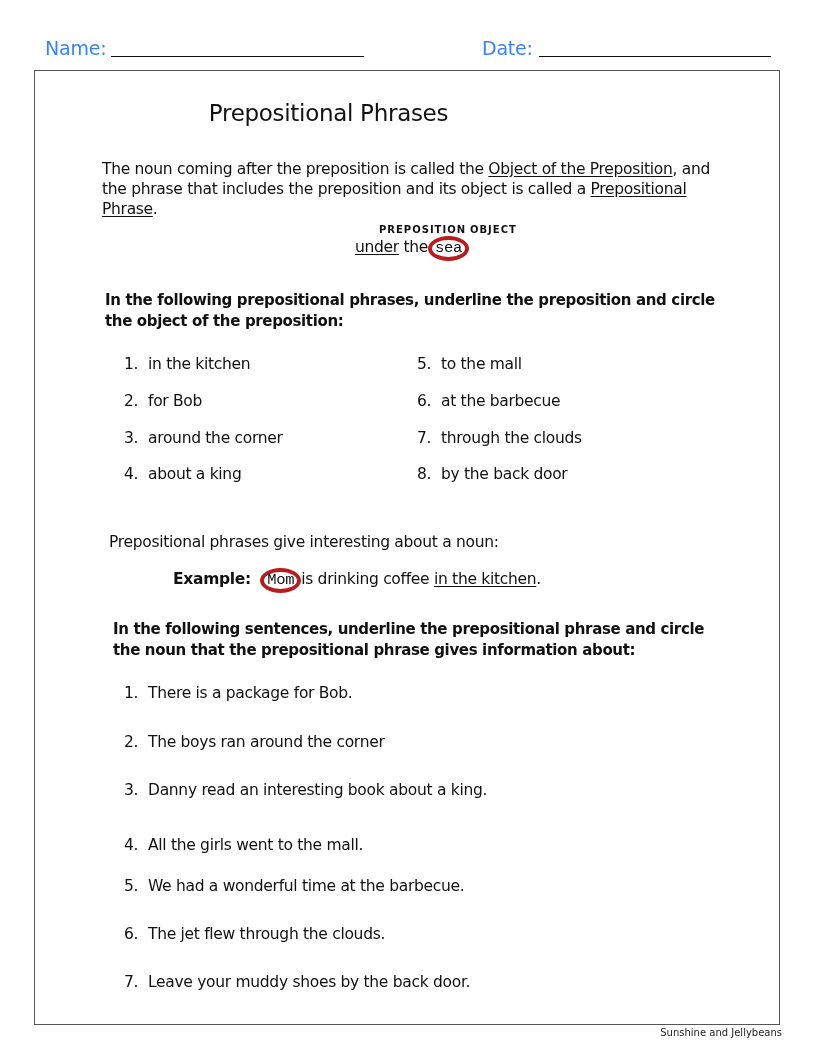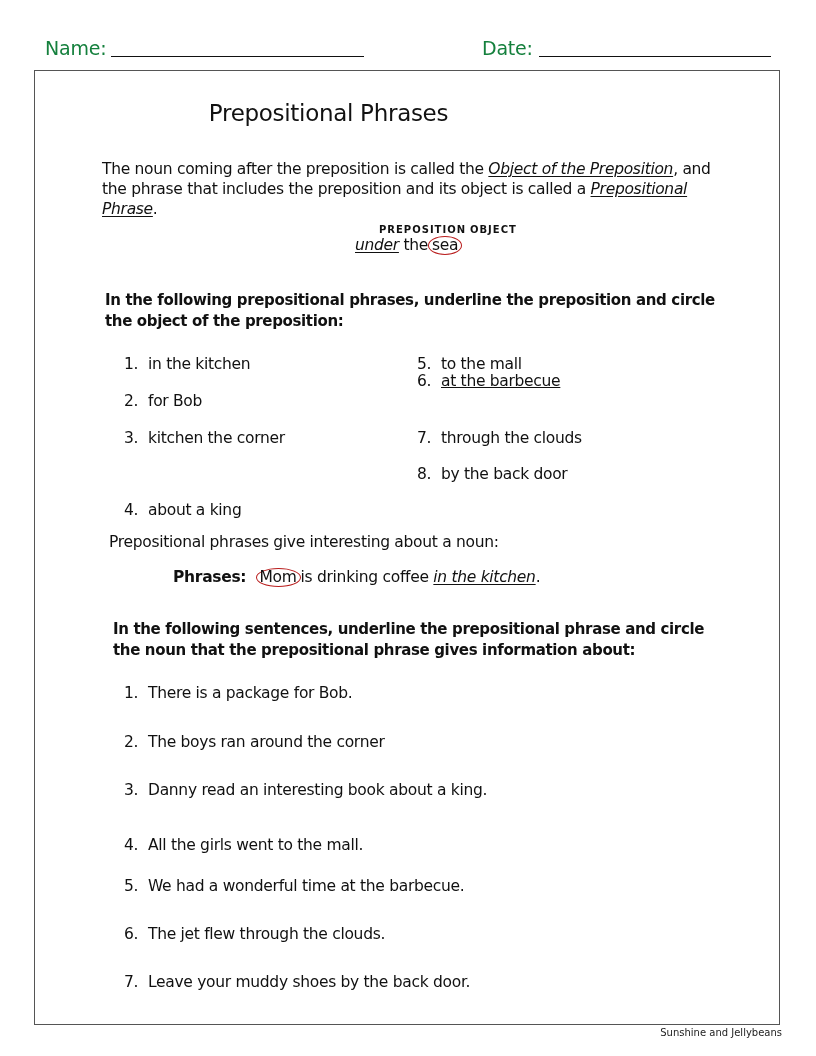--- a/index.html
+++ b/index.html
@@ -1,30 +1,30 @@
 <!DOCTYPE html>
 <html><head>
 <meta charset="utf-8">
 <style>
   html, body { margin: 0; padding: 0; background: #ffffff; }
   body { width: 816px; height: 1056px; position: relative; overflow: hidden;
          font-family: "DejaVu Sans", "Liberation Sans", sans-serif; color: #111; }
   .abs { position: absolute; }
-  .hdr-label { font-size: 19px; color: #15803d; letter-spacing: -0.2px; }
+  .hdr-label { font-size: 19px; color: #3b82f6; letter-spacing: -0.2px; }
   .hdr-line { border-bottom: 1.5px solid #111; height: 0; }
   .frame { position: absolute; left: 34px; top: 70px; width: 746px; height: 955px;
            border: 1.5px solid #555; box-sizing: border-box; }
   .title { position: absolute; left: 0; width: 657px; top: 100px; text-align: center;
            font-size: 23px; color: #111; letter-spacing: -0.3px; }
   .intro { position: absolute; left: 102px; top: 159px; width: 620px; font-size: 15.5px;
            line-height: 20px; letter-spacing: -0.3px; }
-  .u { text-decoration: underline; text-underline-offset: 2px; font-style: italic; }
+  .u { text-decoration: underline; text-underline-offset: 2px; }
   .small-caps-label { position: absolute; font-size: 10px; font-weight: bold; letter-spacing: 1px; top: 224px; padding-left: 38px; }
   .example-line { position: absolute; top: 236px; left: 355px; font-size: 15.5px; letter-spacing: -0.3px; }
-  .circle { display: inline-block; border: 1px solid #b91c1c; border-radius: 50%; padding: 0 3px; line-height: 17px; }
+  .circle { display: inline-block; border: 4px solid #b91c1c; border-radius: 50%; padding: 0 3px; line-height: 17px; font-family: Liberation Mono, monospace; }
   .instr { position: absolute; font-size: 15px; font-weight: bold; line-height: 21px; letter-spacing: -0.35px; }
   .item { position: absolute; font-size: 15.5px; letter-spacing: -0.3px; }
   .num { display: inline-block; width: 24px; }
   .footer { position: absolute; right: 34px; top: 1027px; font-size: 10px; color: #222; }
 </style>
 </head>
 <body>
 
 <span class="abs hdr-label" style="left:45px; top:37px;">Name:</span>
 <div class="abs hdr-line" style="left:111px; top:56px; width:253px;"></div>
@@ -43,30 +43,30 @@
 <span class="small-caps-label" style="left:432px;">OBJECT</span>
 <div class="example-line">
   <span class="u">under</span>
   <span>the</span><span class="circle">sea</span>
 </div>
 
 <div class="instr" style="left:105px; top:290px; width:620px;">In the following prepositional phrases, underline the preposition and circle the object of the preposition:</div>
 
 <div class="item" style="left:124px; top:355px;"><span class="num">1.</span><span>in the kitchen</span></div>
 <div class="item" style="left:124px; top:392px;"><span class="num">2.</span><span>for Bob</span></div>
-<div class="item" style="left:124px; top:429px;"><span class="num">3.</span><span>kitchen the corner</span></div>
-<div class="item" style="left:124px; top:465px;margin-top:36px;"><span class="num">4.</span><span>about a king</span></div>
+<div class="item" style="left:124px; top:429px;"><span class="num">3.</span><span>around the corner</span></div>
+<div class="item" style="left:124px; top:465px;"><span class="num">4.</span><span>about a king</span></div>
 <div class="item" style="left:417px; top:355px;"><span class="num">5.</span><span>to the mall</span></div>
-<div class="item" style="left:417px; top:372px;text-decoration:underline;"><span class="num">6.</span><span>at the barbecue</span></div>
+<div class="item" style="left:417px; top:392px;"><span class="num">6.</span><span>at the barbecue</span></div>
 <div class="item" style="left:417px; top:429px;"><span class="num">7.</span><span>through the clouds</span></div>
 <div class="item" style="left:417px; top:465px;"><span class="num">8.</span><span>by the back door</span></div>
 
 <div class="item" style="left:109px; top:533px;">Prepositional phrases give interesting about a noun:</div>
 <div class="item" style="left:173px; top:568px;">
-  <b>Phrases:</b>
+  <b>Example:</b>
   &nbsp;<span class="circle">Mom</span><span>is drinking coffee </span><span class="u">in the kitchen</span><span>.</span>
 </div>
 
 <div class="instr" style="left:113px; top:619px; width:610px;">In the following sentences, underline the prepositional phrase and circle the noun that the prepositional phrase gives information about:</div>
 
 <div class="item" style="left:124px; top:684px;"><span class="num">1.</span><span>There is a package for Bob.</span></div>
 <div class="item" style="left:124px; top:733px;"><span class="num">2.</span><span>The boys ran around the corner</span></div>
 <div class="item" style="left:124px; top:781px;"><span class="num">3.</span><span>Danny read an interesting book about a king.</span></div>
 <div class="item" style="left:124px; top:836px;"><span class="num">4.</span><span>All the girls went to the mall.</span></div>
 <div class="item" style="left:124px; top:877px;"><span class="num">5.</span><span>We had a wonderful time at the barbecue.</span></div>

